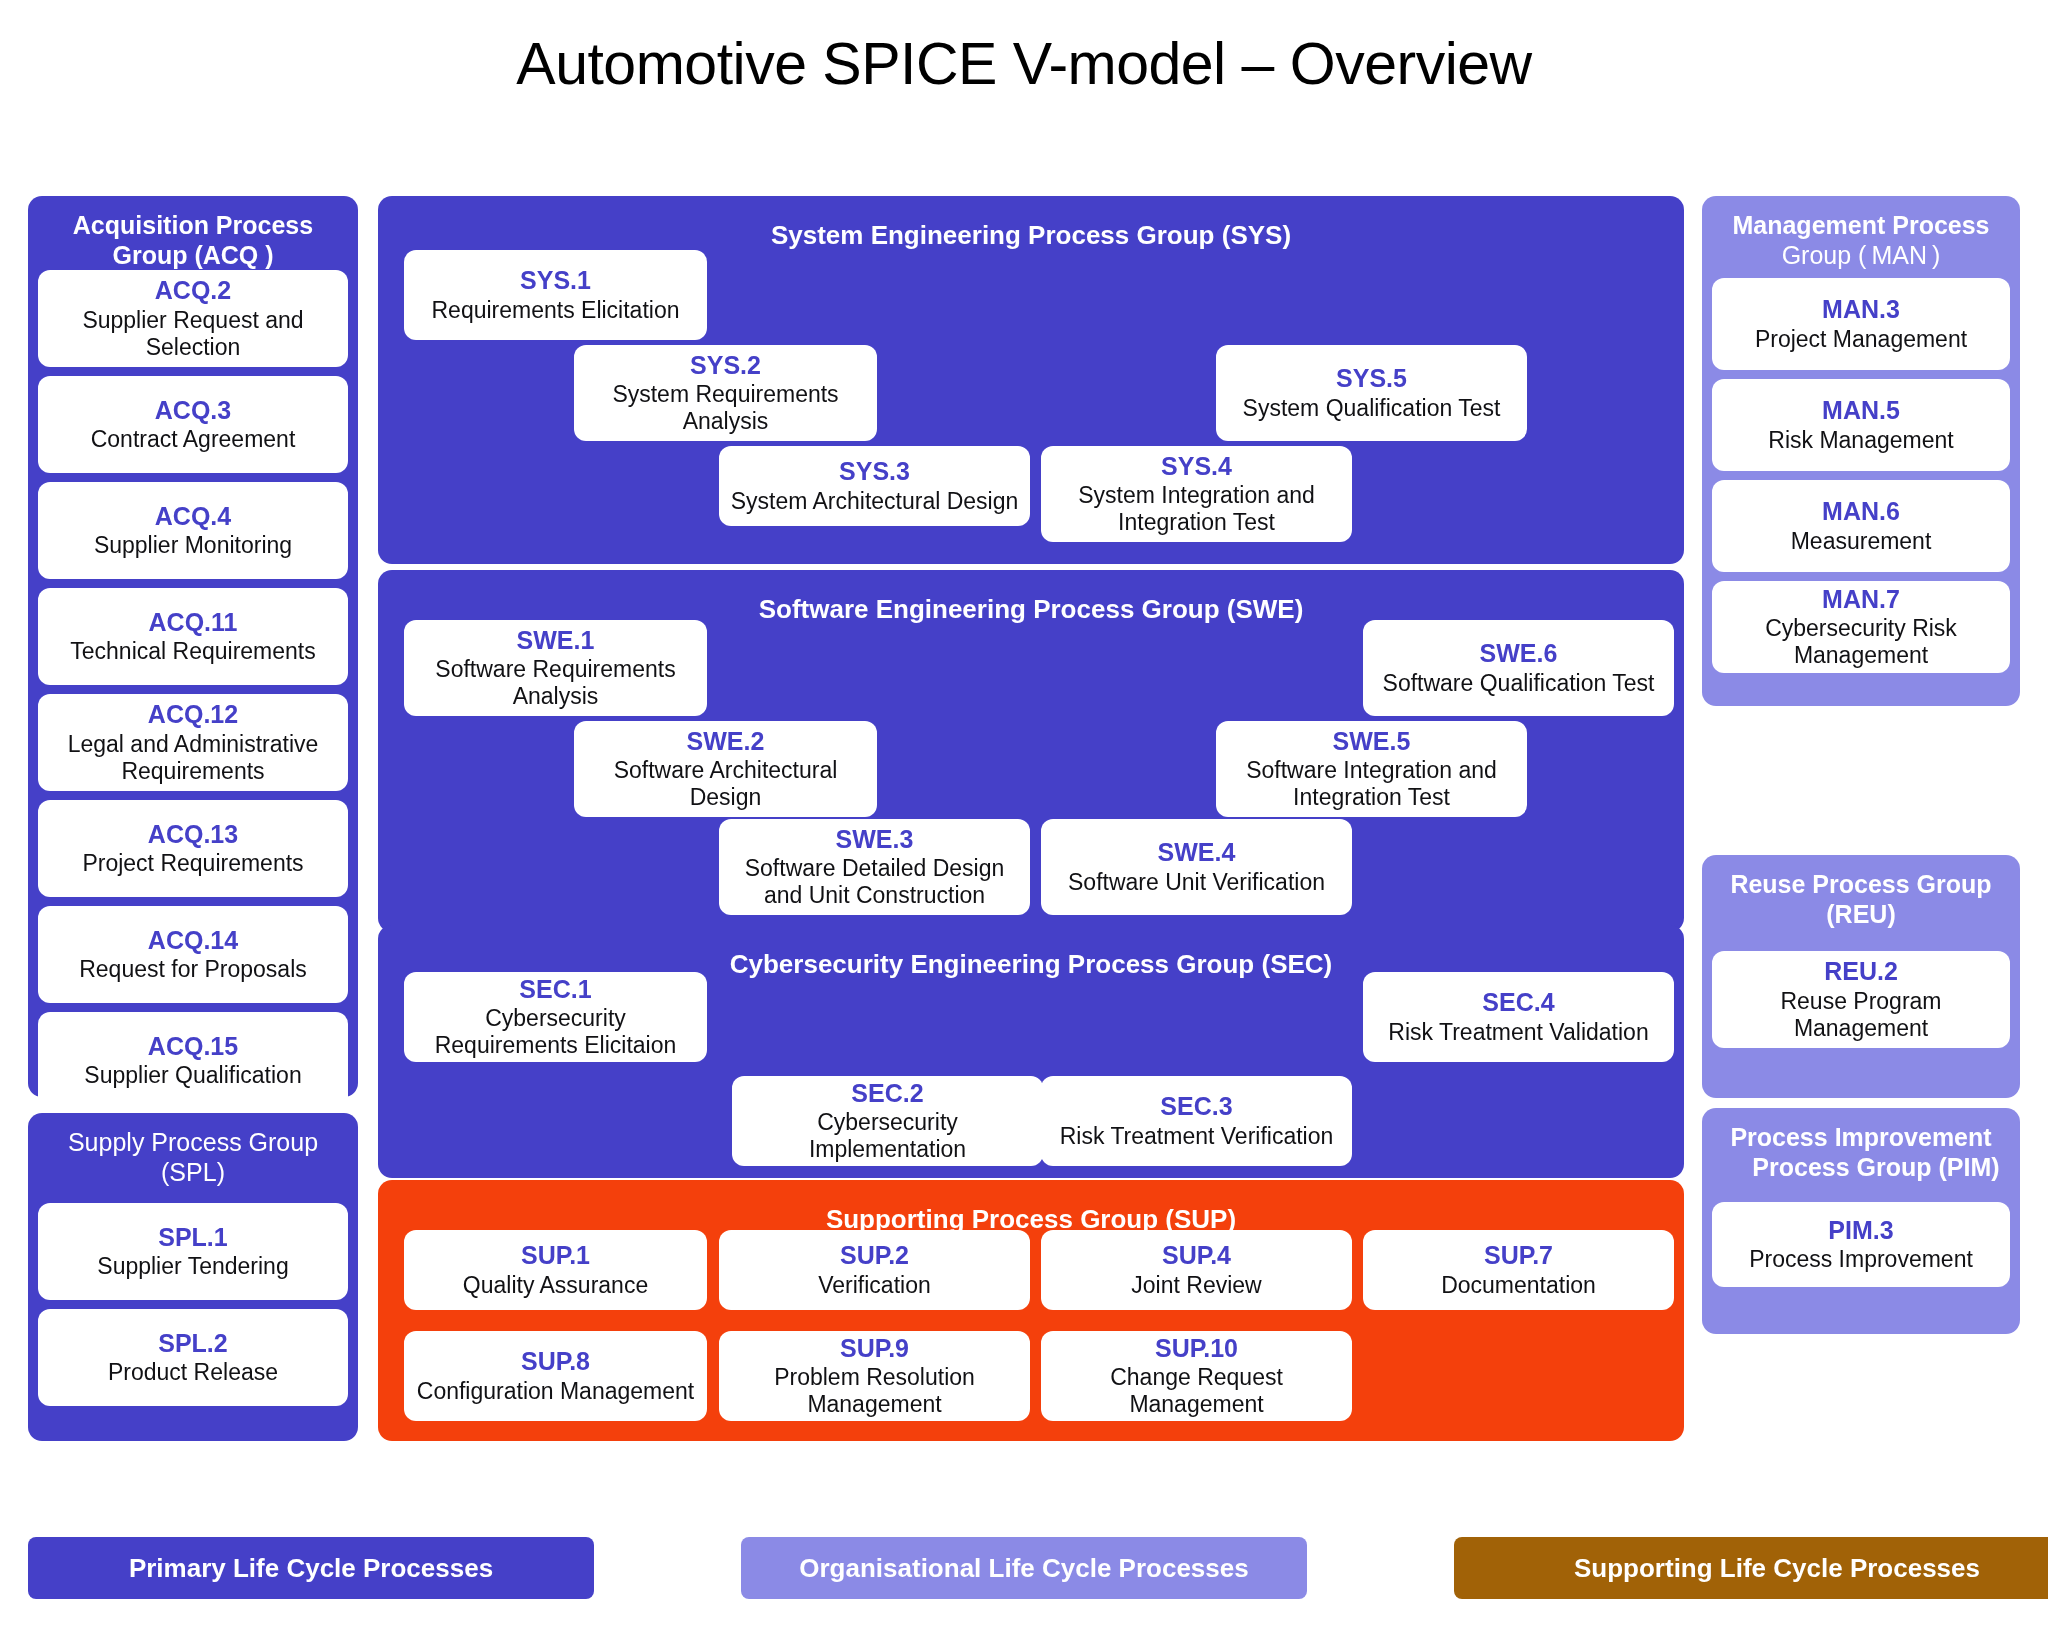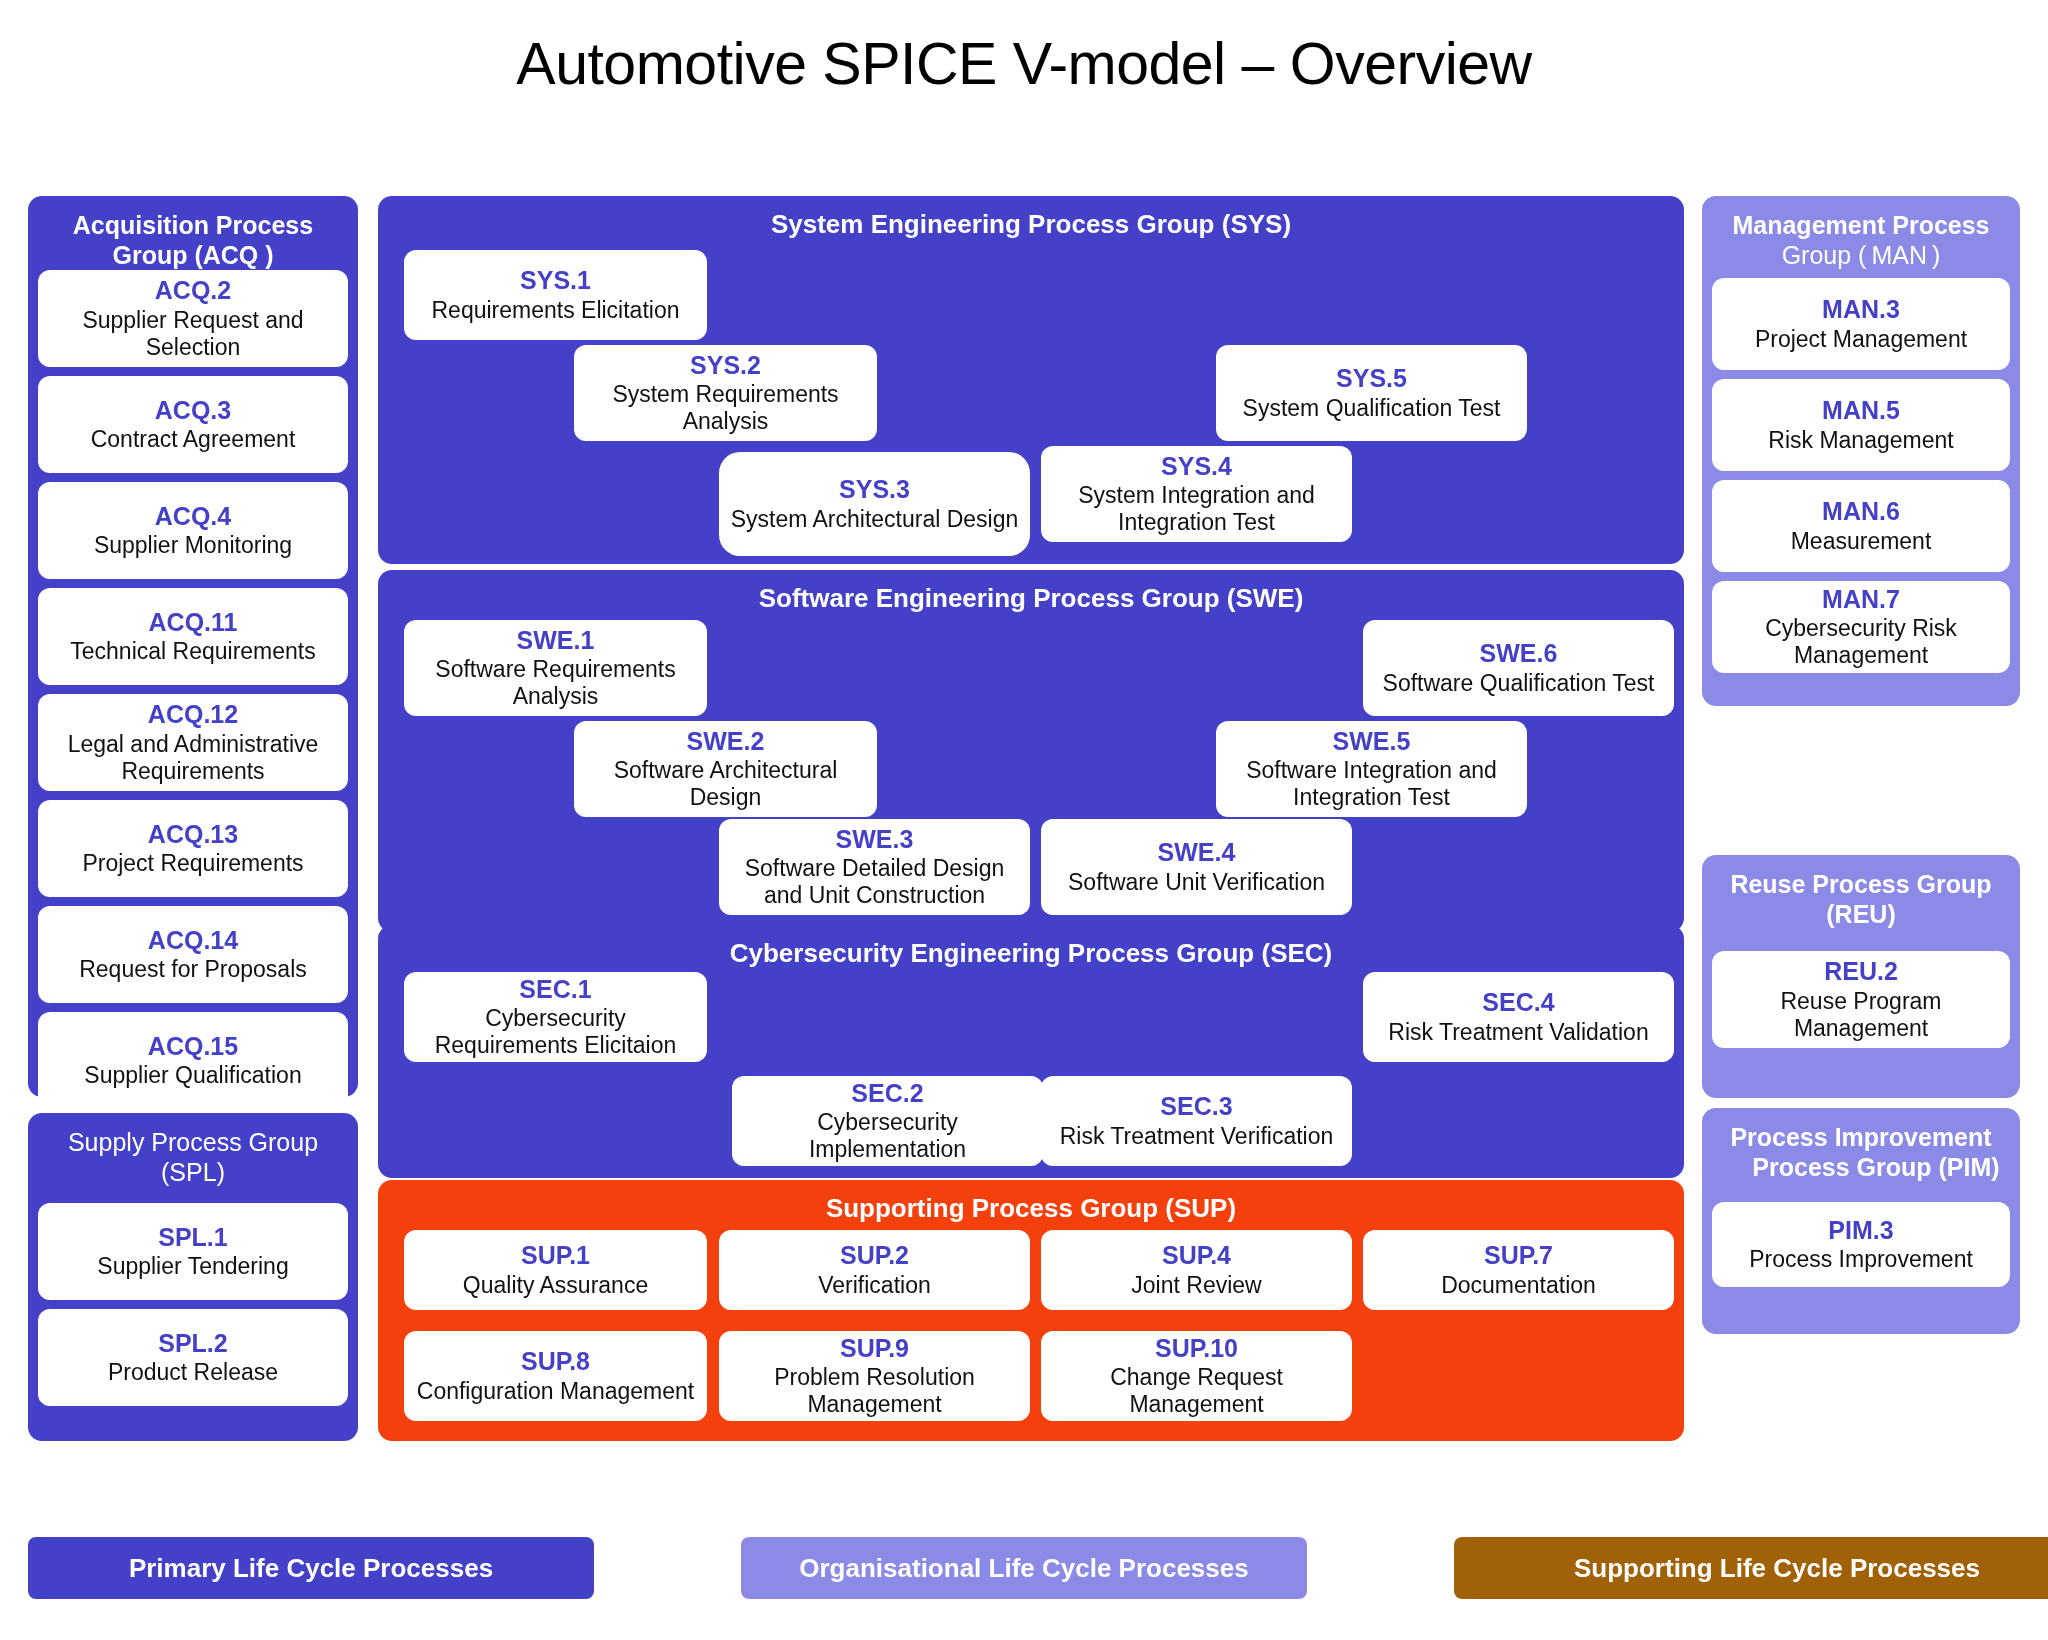--- a/index.html
+++ b/index.html
@@ -52,21 +52,21 @@
   }
   .panel-title.light {
     font-weight: 400;
   }
   .panel-title .l2 {
     display: block;
     font-weight: 400;
   }
   .panel-title.wide {
     font-size: 26px;
-    padding-top: 13px;
+    padding-top: 24px;
   }
 
   
   .card {
     position: absolute;
     background: #ffffff;
     border-radius: 12px;
     box-sizing: border-box;
     display: flex;
     flex-direction: column;
@@ -176,21 +176,21 @@
     <div class="panel-title wide">System Engineering Process Group (SYS)</div>
 
     <div class="card" style="left:26px; top:54px; width:303px; height:90px;">
       <div class="code">SYS.1</div>
       <div class="name">Requirements Elicitation</div>
     </div>
     <div class="card" style="left:196px; top:149px; width:303px; height:96px;">
       <div class="code">SYS.2</div>
       <div class="name">System Requirements Analysis</div>
     </div>
-    <div class="card" style="left:341px; top:256px; width:311px; height:104px;border-radius:21px;">
+    <div class="card" style="left:341px; top:250px; width:311px; height:80px;">
       <div class="code">SYS.3</div>
       <div class="name">System Architectural Design</div>
     </div>
     <div class="card" style="left:663px; top:250px; width:311px; height:96px;">
       <div class="code">SYS.4</div>
       <div class="name">System Integration and Integration Test</div>
     </div>
     <div class="card" style="left:838px; top:149px; width:311px; height:96px;">
       <div class="code">SYS.5</div>
       <div class="name">System Qualification Test</div>

